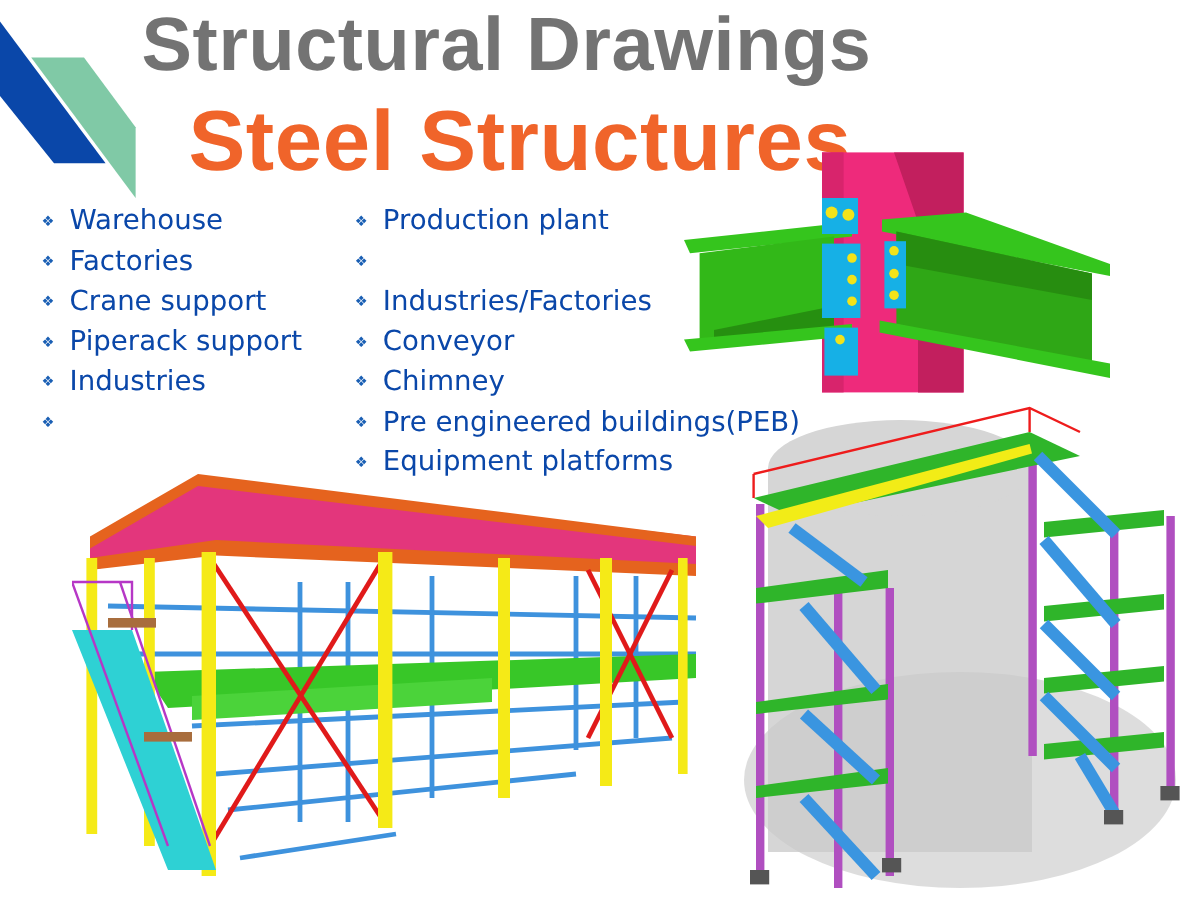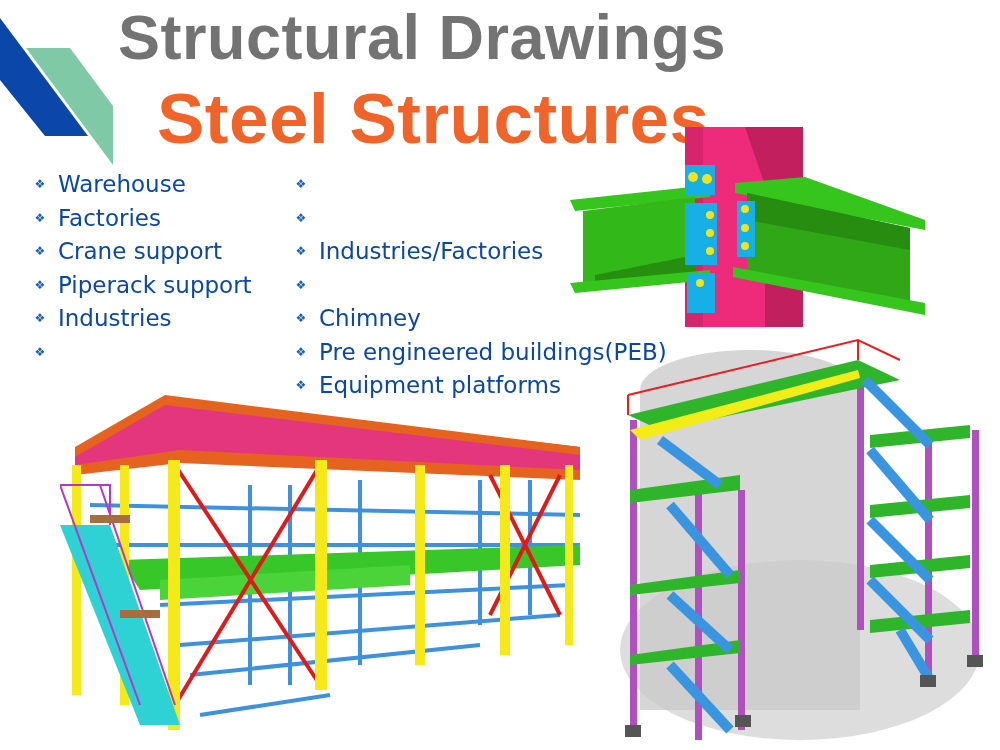--- a/index.html
+++ b/index.html
@@ -50,30 +50,32 @@
       <span>Industries</span>
     </li>
   <li>
       <span class="bullet">❖</span>
     </li>
 </ul>
 
 <ul class="list list2">
   <li>
       <span class="bullet">❖</span>
+      <span>Production plant</span>
     </li>
   <li>
       <span class="bullet">❖</span>
     </li>
   <li>
       <span class="bullet">❖</span>
       <span>Industries/Factories</span>
     </li>
   <li>
       <span class="bullet">❖</span>
+      <span>Conveyor</span>
     </li>
   <li>
       <span class="bullet">❖</span>
       <span>Chimney</span>
     </li>
   <li>
       <span class="bullet">❖</span>
       <span>Pre engineered buildings(PEB)</span>
     </li>
   <li>

